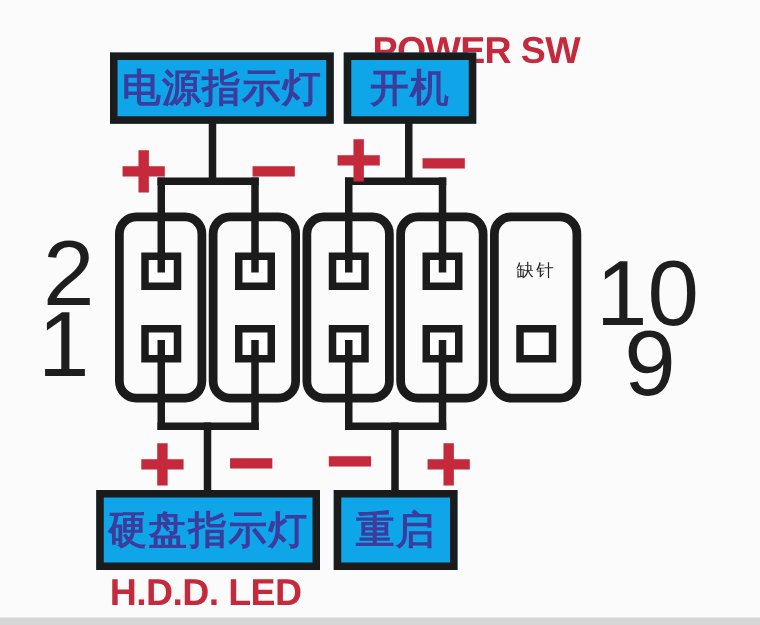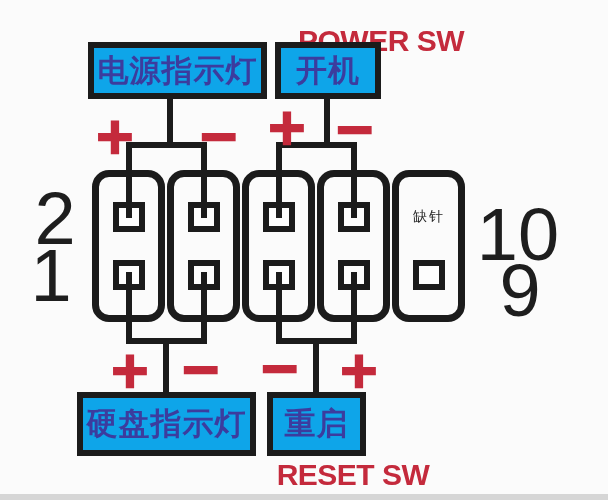--- a/index.html
+++ b/index.html
@@ -129,16 +129,16 @@
   <div class="pin-num" style="left:473px;top:186px;width:90px;margin-top:12px;">10</div>
   <div class="pin-num" style="left:478px;top:254px;width:84px;">9</div>
 
   <div class="labelbox" style="left:77px;top:392px;width:179px;height:64px;">
     <span class="cn">硬盘指示灯</span>
   </div>
   <div class="labelbox" style="left:267px;top:392px;width:99px;height:64px;">
     <span class="cn">重启</span>
   </div>
 
-  <div class="title-en" style="left:268px;top:458px;width:170px;">RESET SW</div>
+  <div class="title-en" style="left:72px;top:458px;width:185px;">H.D.D. LED</div>
 
   <div class="bottom-strip"></div>
 </div>
 
 </body></html>

